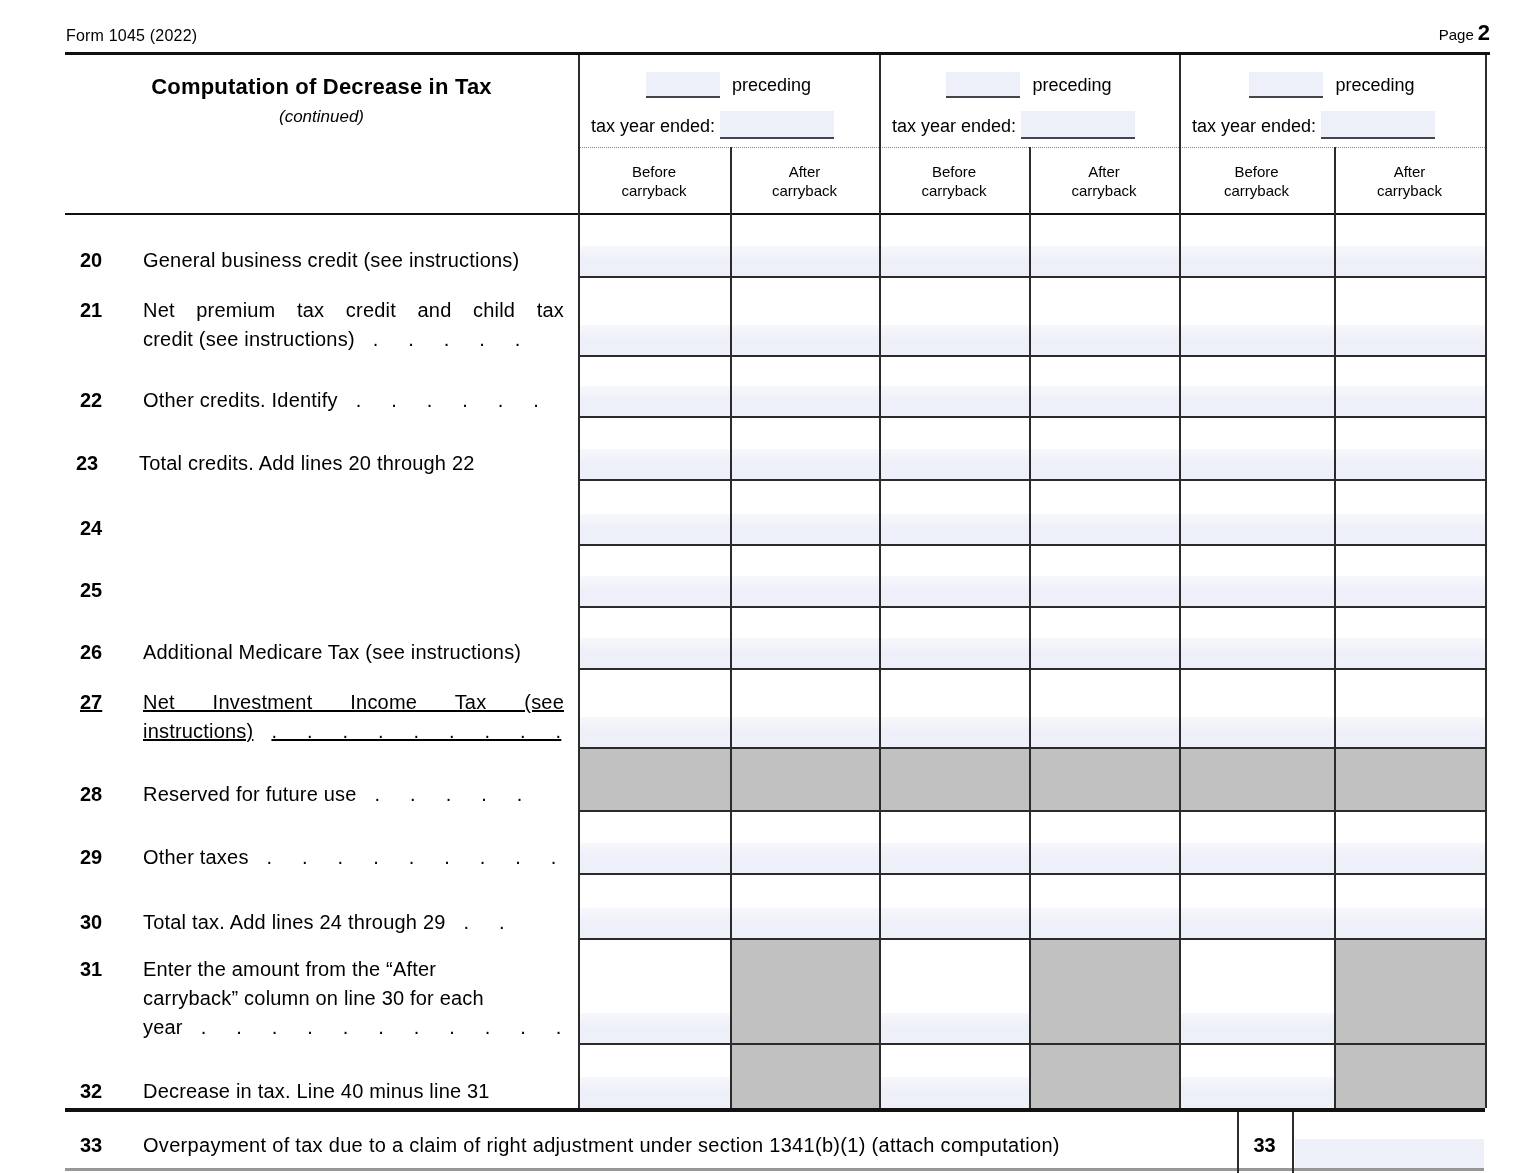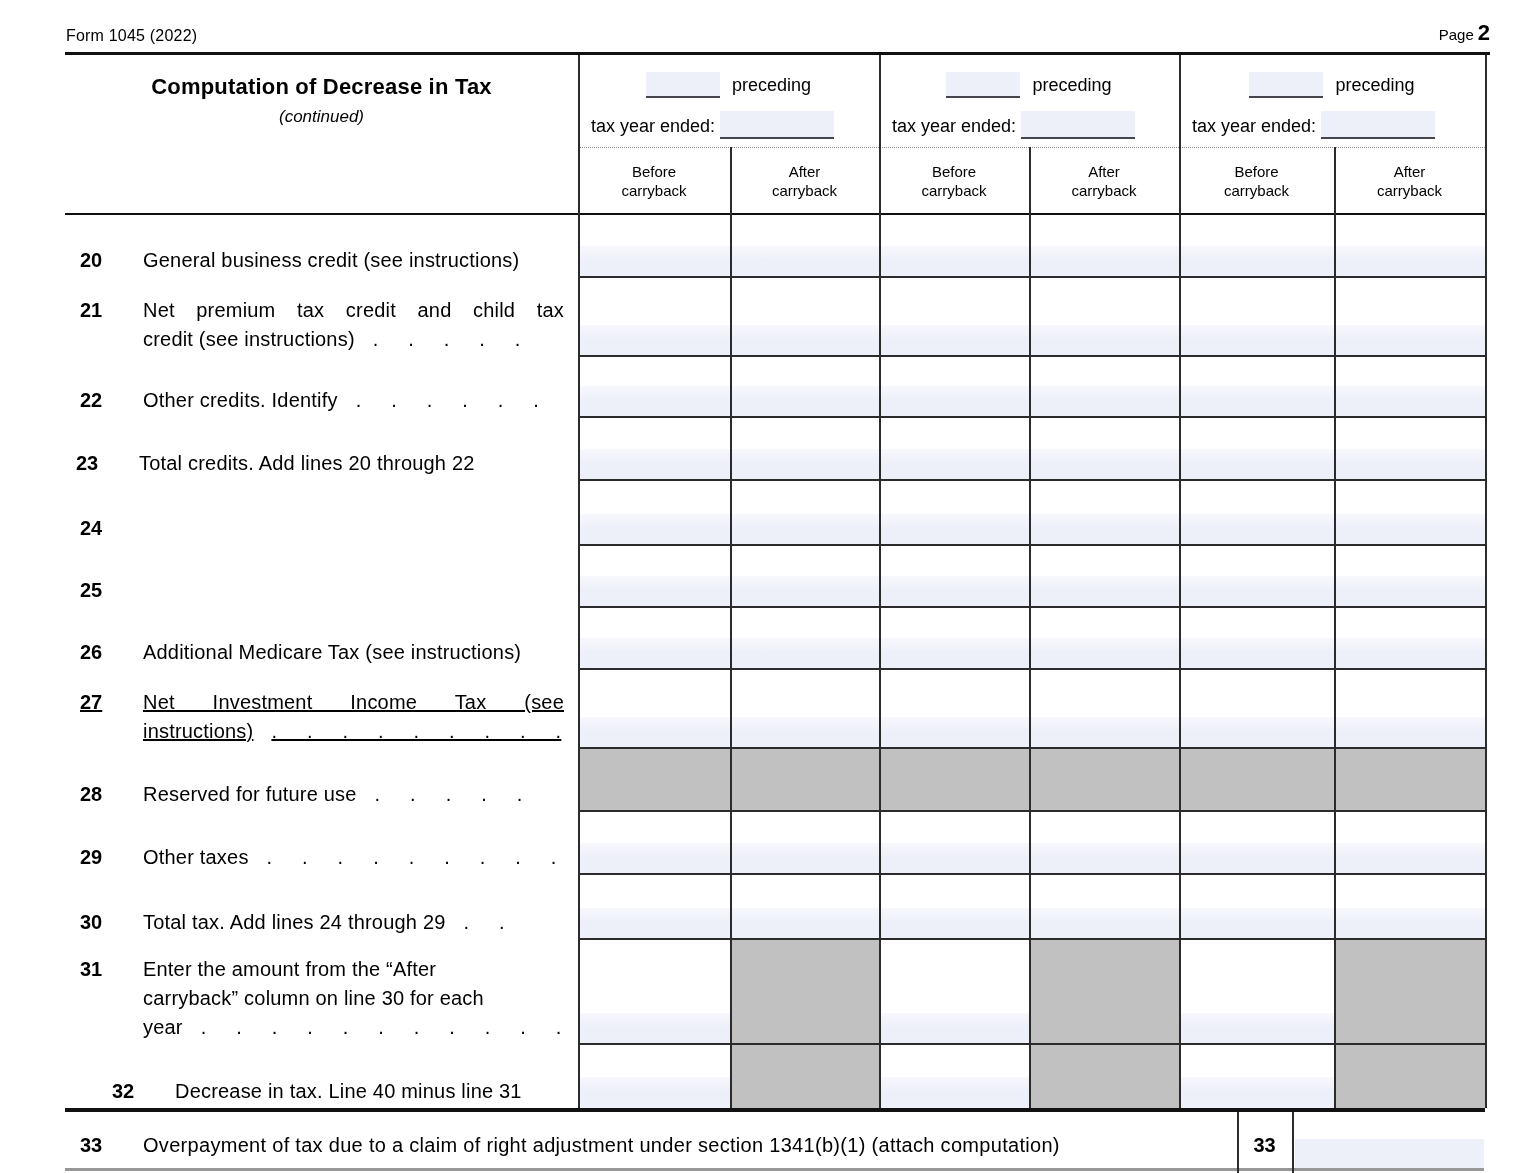--- a/index.html
+++ b/index.html
@@ -213,21 +213,21 @@
       <div class="rowlab" style="left: 80px; top: 939px; width: 484px; height: 105px;">
         <div style="display: flex; align-items: flex-start; width: 100%;">
           <div class="num">31</div>
           <div class="txt">
             <div><span>Enter the amount from the “After</span></div>
             <div><span>carryback” column on line 30 for each</span></div>
             <div><span>year</span><span class="dots">. . . . . . . . . . .</span></div>
           </div>
         </div>
       </div>
-      <div class="rowlab" style="left: 80px; top: 1044px; width: 484px; height: 64px; margin-left: 32px;">
+      <div class="rowlab" style="left: 80px; top: 1044px; width: 484px; height: 64px;">
         <div style="display: flex; align-items: flex-start; width: 100%;">
           <div class="num">32</div>
           <div class="txt">
             <div><span>Decrease in tax. Line 40 minus line 31</span></div>
           </div>
         </div>
       </div>
       <div class="grp" style="left: 578px; width: 301px;">
         <div class="prec-line">
           <div class="prec-box" style="background: rgb(238, 240, 249);"></div>

